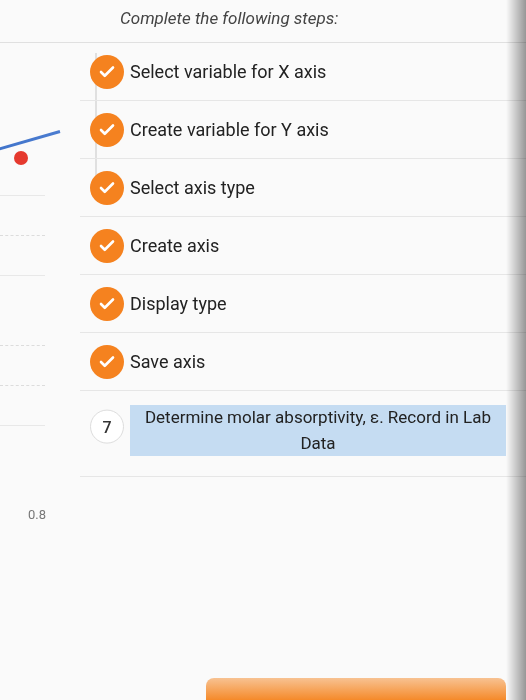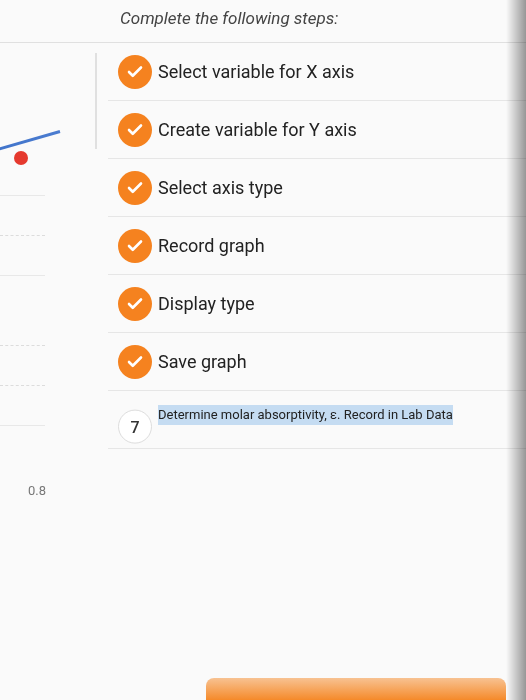--- a/index.html
+++ b/index.html
@@ -23,21 +23,21 @@
     .header {
       padding: 8px 20px 14px 120px;
       font-style: italic;
       font-size: 17px;
       color: #444;
       border-bottom: 1px solid #e0e0e0;
     }
 
     .steps-container {
       position: relative;
-      padding-left: 108px;
+      padding-left: 80px;
     }
 
     .connector-line {
       position: absolute;
       left: 95px;
       top: 10px;
       bottom: 300px;
       width: 2px;
       background: #e0e0e0;
       z-index: 0;
@@ -91,21 +91,22 @@
     }
 
     .step-label {
       font-size: 18px;
       color: #222;
     }
 
     .step-label.highlighted {
       background: #c5dcf2;
       line-height: 1.5;
-      font-size: 13px;
+      font-size: 17px;
+      text-align: center;
     }
 
     
     .graph-fragment {
       position: absolute;
       left: 0;
       top: 115px;
       width: 60px;
       height: 500px;
       pointer-events: none;
@@ -141,21 +142,21 @@
       position: absolute;
       left: 0;
       width: 100%;
       height: 1px;
       background: #e8e8e8;
     }
     .graph-grid .hline.dashed { border-top: 1px dashed #dcdcdc; background: none; height:0; }
     .y-tick {
       position: absolute;
       left: 28px;
-      top: 368px;
+      top: 392px;
       font-size: 13px;
       color: #777;
     }
 
     .dark-edge {
       position: absolute;
       right: 0;
       top: 0;
       bottom: 0;
       width: 20px;
@@ -220,21 +221,21 @@
     </div>
 
     <div class="step-row">
       <div class="step-badge">
         <span class="check-icon">
           <svg viewBox="0 0 24 24" fill="none" stroke="#fff" stroke-width="3.5" stroke-linecap="round" stroke-linejoin="round">
               <polyline points="20 6 9 17 4 12"></polyline>
             </svg>
         </span>
       </div>
-      <span class="step-label">Record graph</span>
+      <span class="step-label">Create axis</span>
     </div>
 
     <div class="step-row">
       <div class="step-badge">
         <span class="check-icon">
           <svg viewBox="0 0 24 24" fill="none" stroke="#fff" stroke-width="3.5" stroke-linecap="round" stroke-linejoin="round">
               <polyline points="20 6 9 17 4 12"></polyline>
             </svg>
         </span>
       </div>
@@ -242,21 +243,21 @@
     </div>
 
     <div class="step-row">
       <div class="step-badge">
         <span class="check-icon">
           <svg viewBox="0 0 24 24" fill="none" stroke="#fff" stroke-width="3.5" stroke-linecap="round" stroke-linejoin="round">
               <polyline points="20 6 9 17 4 12"></polyline>
             </svg>
         </span>
       </div>
-      <span class="step-label">Save graph</span>
+      <span class="step-label">Save axis</span>
     </div>
 
     <div class="step-row current">
       <div class="step-badge">
         <span>7</span>
       </div>
       <span class="step-label highlighted">Determine molar absorptivity, ε. Record in Lab Data</span>
     </div>
 
   </div>

